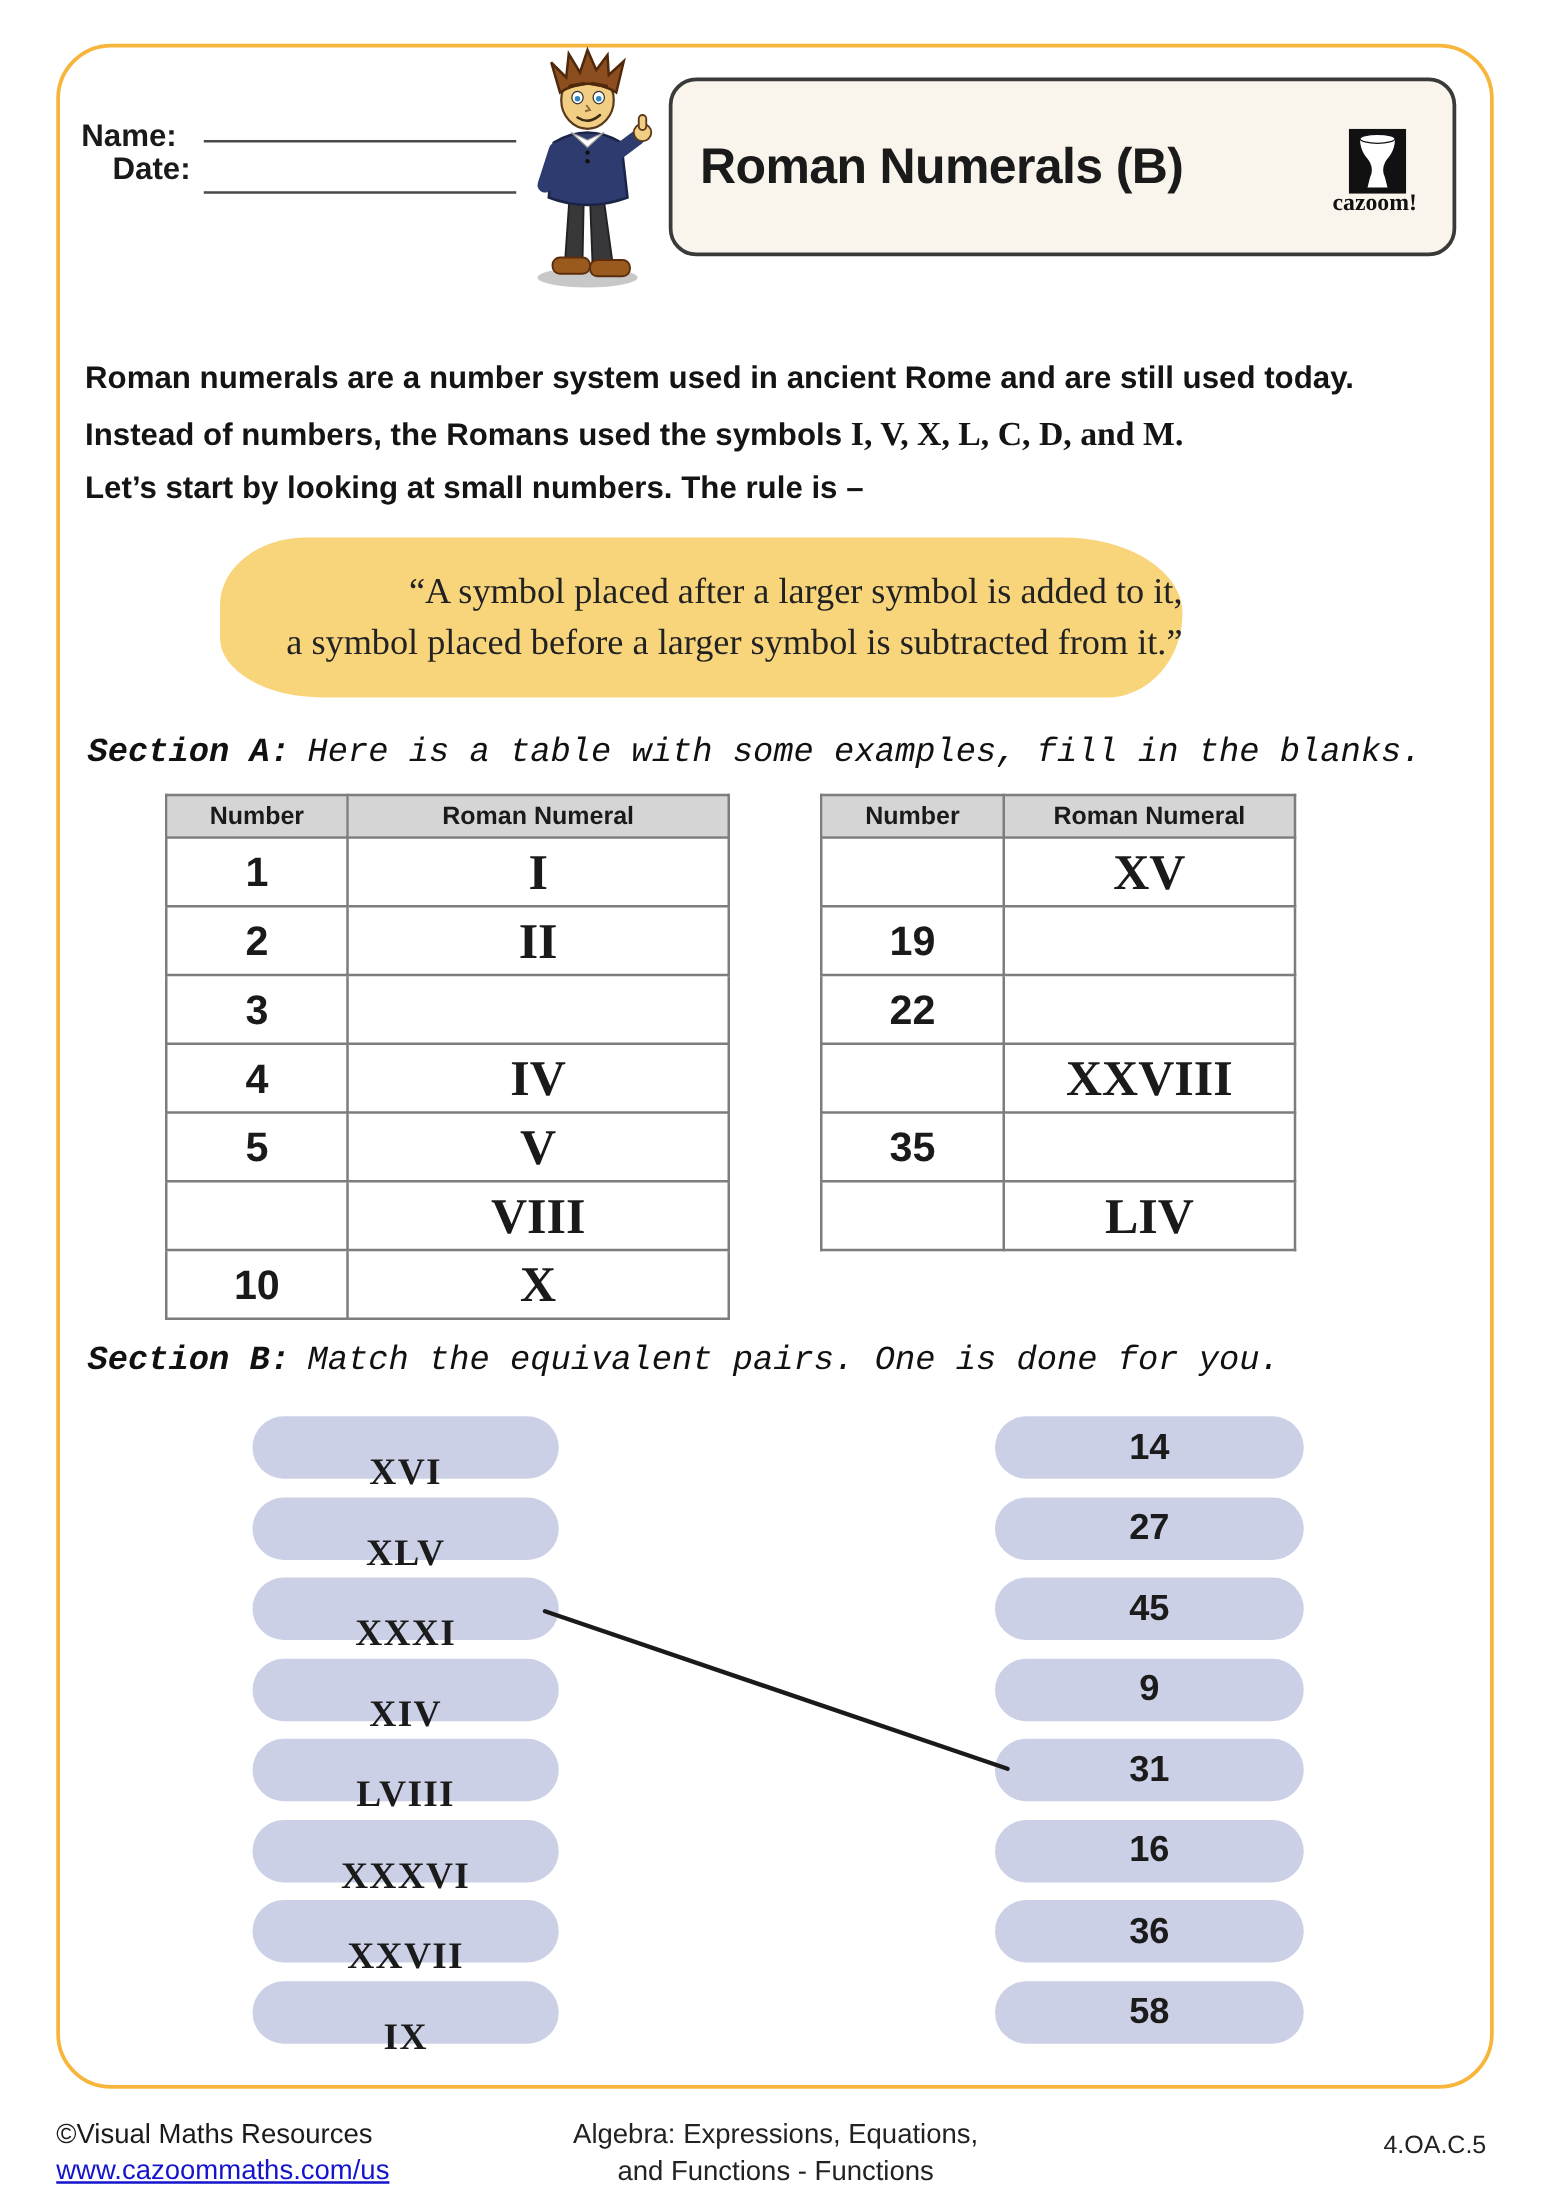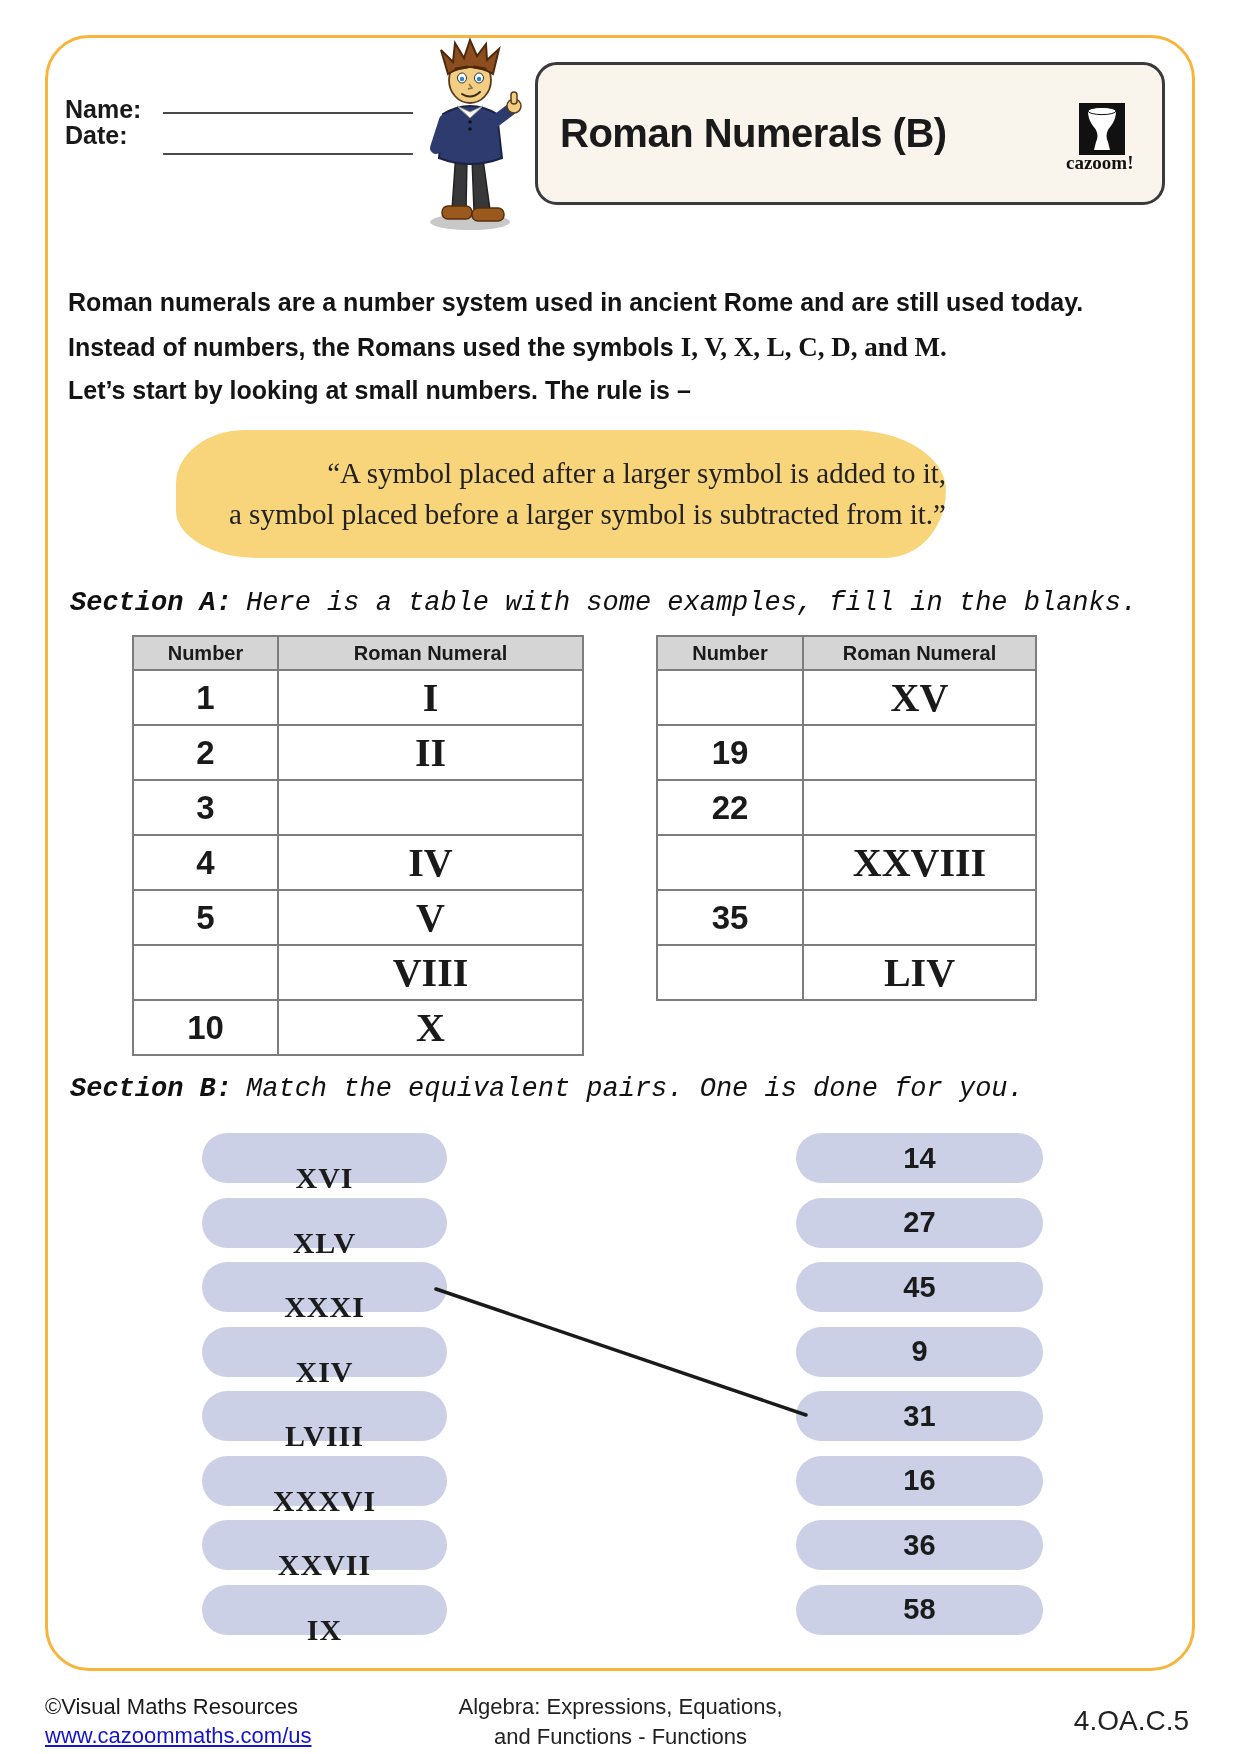--- a/index.html
+++ b/index.html
@@ -4,21 +4,21 @@
 <style>
   html,body{margin:0;padding:0;background:#ffffff;}
   #page{position:relative;width:1241px;height:1754px;background:#ffffff;overflow:hidden;
         font-family:"Liberation Sans",sans-serif;color:#1a1a1a;}
 
   .page-border{position:absolute;left:45px;top:35px;width:1144px;height:1630px;
                border:3px solid #F7B53C;border-radius:44px;}
 
   
   .field-label{position:absolute;left:65px;font-weight:bold;font-size:25px;color:#1a1a1a;}
-  .name-label{top:80px;margin-top:15px;} .date-label{top:121px;}
+  .name-label{top:80px;margin-top:15px;} .date-label{top:121px;margin-left:25px;}
   .write-line{position:absolute;left:163px;width:250px;height:0;border-bottom:2px solid #4a4a4a;}
   .name-line{top:112px;} .date-line{top:153px;}
 
   .title-box{position:absolute;left:535px;top:62px;width:630px;height:143px;box-sizing:border-box;
              background:#FAF5EC;border:3px solid #3a3a3a;border-radius:22px;
              display:flex;align-items:center;padding-left:22px;}
   .title-text{font-weight:bold;font-size:40px;letter-spacing:-0.5px;color:#1a1a1a;white-space:nowrap;}
   .logo{position:absolute;right:24px;top:38px;width:72px;}
   .logo-drum{width:46px;height:52px;margin:0 auto;display:block;}
   .logo-text{font-family:"Liberation Serif",serif;font-weight:bold;font-size:19px;margin-top:-3px;color:#111;}
@@ -62,21 +62,21 @@
   .lane-right .pill{width:247px;}
   .pill-roman-text{font-family:"Liberation Serif",serif;font-weight:bold;font-size:30px;letter-spacing:1px;color:#1b1b1b;margin-top:40px;}
   .pill-number-text{font-family:"Liberation Sans",sans-serif;font-weight:bold;font-size:29px;color:#1b1b1b;}
 
   .overlay{position:absolute;left:0;top:0;pointer-events:none;}
 
   
   .footer-left{position:absolute;left:45px;top:1692px;font-size:22px;line-height:29px;}
   .footer-link{color:#1414CC;text-decoration:underline;}
   .footer-center{position:absolute;left:0;right:0;top:1692px;text-align:center;font-size:22px;line-height:30px;color:#222;}
-  .footer-right{position:absolute;right:52px;top:1705px;font-size:28px;color:#222;}
+  .footer-right{position:absolute;right:52px;top:1705px;font-size:20px;color:#222;}
 </style>
 </head>
 <body>
 
 <div id="page">
 
   <div class="page-border"></div>
 
   <div class="field-label name-label">Name:</div>
   <div class="write-line name-line"></div>

